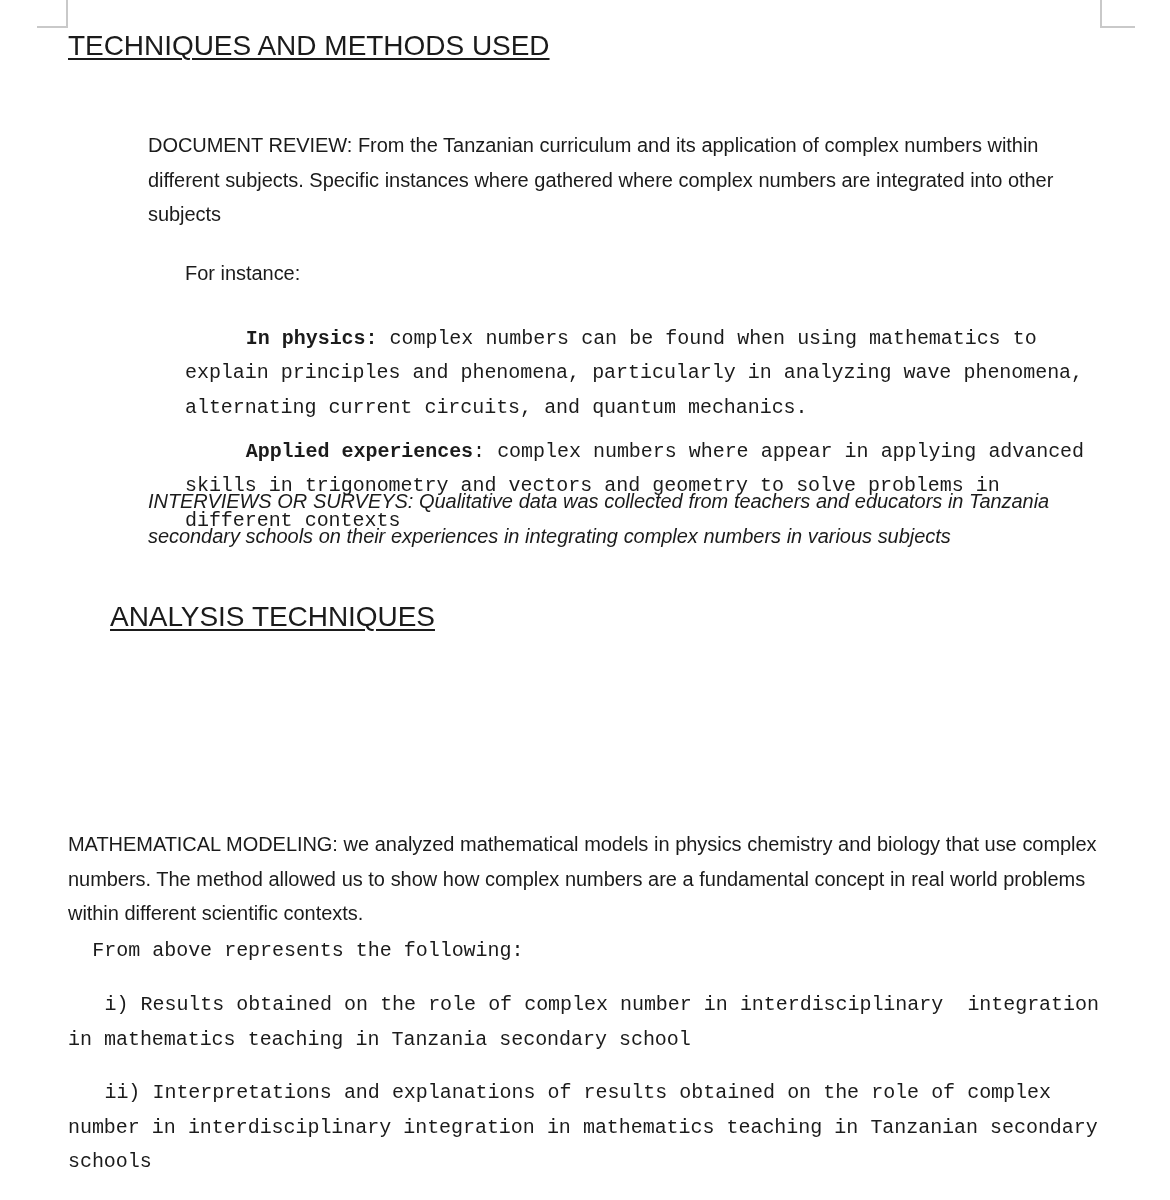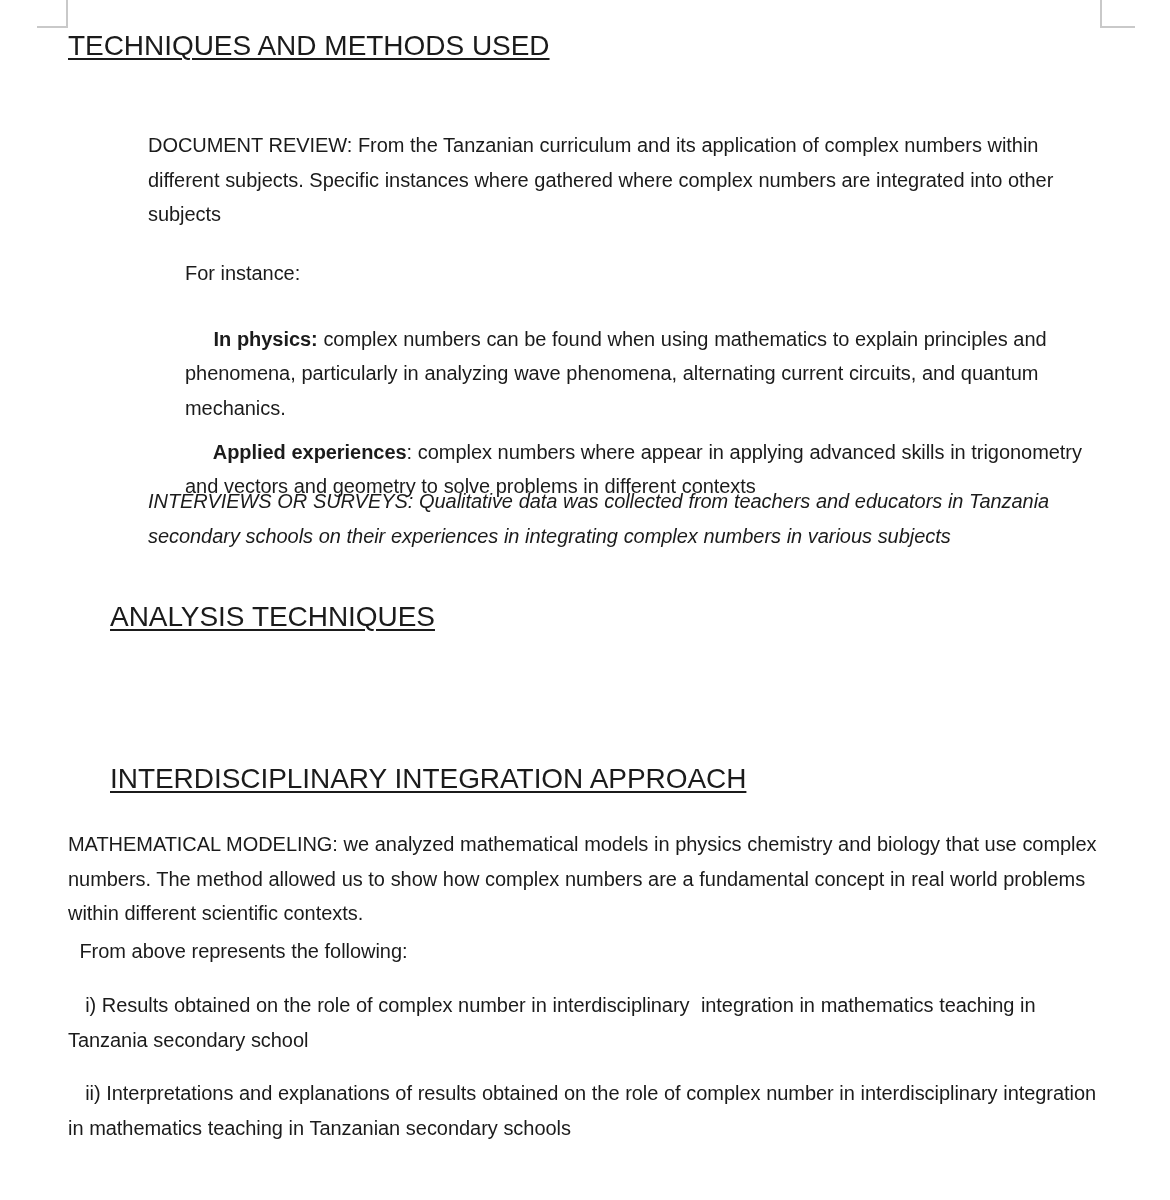--- a/index.html
+++ b/index.html
@@ -69,21 +69,21 @@
     text-decoration-thickness: 1.5px;
   }
 
   .just {
     text-align: justify;
     text-justify: inter-word;
   }
 
   b, .bold { font-weight: bold; }
 
-  .nbsp-lead { white-space: pre-wrap; }
+  .nbsp-lead { white-space: pre-wrap; font-family: Liberation Mono, monospace; }
 </style>
 </head>
 <body>
 
 <div class="page">
 
   <div class="crop crop-tl"></div>
   <div class="crop crop-tr"></div>
 
   <div class="blk h-main" style="left:68px; top:30px;">
@@ -103,23 +103,20 @@
     <b> Applied experiences</b><span>: complex numbers where appear in applying advanced skills in trigonometry and vectors and geometry to solve problems in different contexts</span>
   </div>
 
   <div class="blk" style="left:148px; top:484px; width:945px;font-style:italic;">INTERVIEWS OR SURVEYS: Qualitative data was collected from teachers and educators in Tanzania secondary schools on their experiences in integrating complex numbers in various subjects</div>
 
   <div class="blk h-sub" style="left:110px; top:601px;text-align:center;">
     <span class="ul">ANALYSIS TECHNIQUES</span>
   </div>
 
 
-  <div class="blk h-sub" style="left:110px; top:763px;">
-    <span class="ul">INTERDISCIPLINARY INTEGRATION APPROACH</span>
-  </div>
 
   <div class="blk" style="left:68px; top:827px; width:1032px;">MATHEMATICAL MODELING: we analyzed mathematical models in physics chemistry and biology that use complex numbers. The method allowed us to show how complex numbers are a fundamental concept in real world problems within different scientific contexts.</div>
 
   <div class="blk nbsp-lead" style="left:68px; top:934px; width:1032px;">  From above represents the following:</div>
 
   <div class="blk nbsp-lead" style="left:68px; top:988px; width:1032px;">   i) Results obtained on the role of complex number in interdisciplinary  integration in mathematics teaching in Tanzania secondary school</div>
 
   <div class="blk nbsp-lead" style="left:68px; top:1076px; width:1032px;">   ii) Interpretations and explanations of results obtained on the role of complex number in interdisciplinary integration in mathematics teaching in Tanzanian secondary schools</div>
 
 </div>

